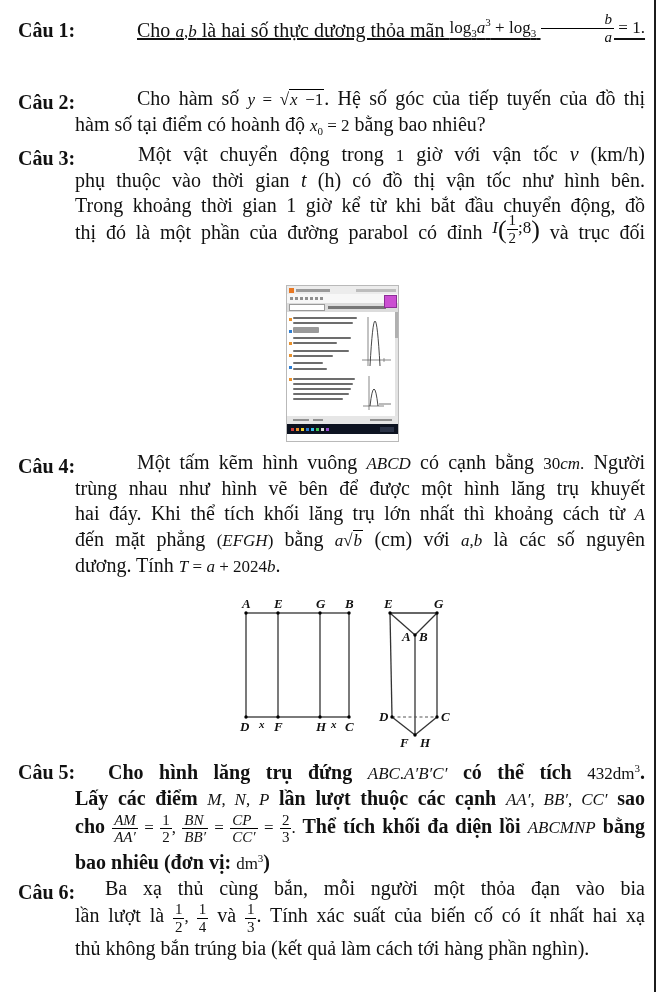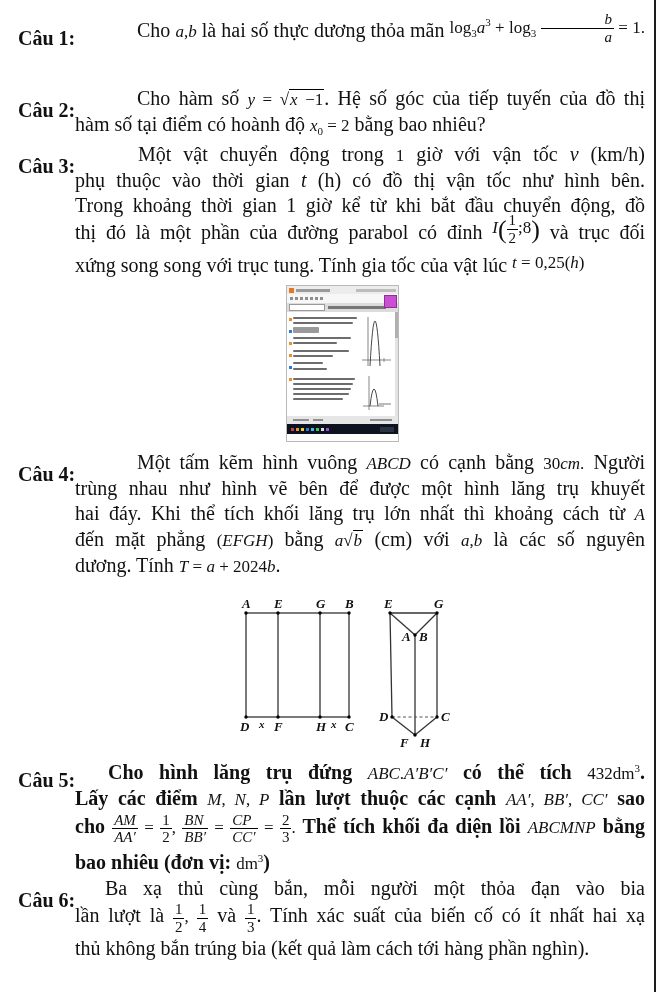--- a/index.html
+++ b/index.html
@@ -1,25 +1,25 @@
 <!DOCTYPE html>
 <html><head>
 <meta charset="utf-8">
 <style>
   html,body{margin:0;padding:0;background:#fff;}
   .page{position:relative;width:666px;height:992px;background:#ffffff;overflow:hidden;
         font-family:"Liberation Serif","DejaVu Serif",serif;color:#111;}
   .right-border{position:absolute;left:654px;top:0;width:2px;height:992px;background:#1c1c1c;}
 
   .q{position:absolute;left:0;width:666px;}
-  .qlabel{position:absolute;left:18px;top:12px;font-weight:bold;font-size:20px;line-height:25px;}
+  .qlabel{position:absolute;left:18px;top:4px;font-weight:bold;font-size:20px;line-height:25px;}
   .qbody{margin-left:75px;width:570px;font-size:20px;}
   .ln{text-align:justify;text-align-last:justify;line-height:25px;}
   .ln.last{text-align-last:left;}
-  .q1 .ln:first-child{text-indent:62px;}
+  .q1 .ln:first-child{text-indent:62px;text-decoration:underline;}
   .q2 .ln:first-child{text-indent:62px;}
   .q3 .ln:first-child{text-indent:63px;}
   .q4 .ln:first-child{text-indent:62px;}
   .q5 .ln:first-child{text-indent:33px;}
   .q6 .ln:first-child{text-indent:30px;}
   .q5 .qbody{font-weight:bold;}
   .q5 .qbody .m{font-weight:normal;}
 
   .m{font-size:17px;}
   .m i{font-style:italic;}
@@ -85,21 +85,20 @@
       </div>
   </div>
 
   <div class="q q3" style="top:142px">
     <span class="qlabel">Câu 3:</span>
     <div class="qbody">
         <div class="ln">Một vật chuyển động trong <span class="m">1</span> giờ với vận tốc <i>v</i> (km/h)</div>
         <div class="ln">phụ thuộc vào thời gian <i>t</i> (h) có đồ thị vận tốc như hình bên.</div>
         <div class="ln">Trong khoảng thời gian 1 giờ kể từ khi bắt đầu chuyển động, đồ</div>
         <div class="ln">thị đó là một phần của đường parabol có đỉnh <span class="m raise6"><i>I</i><span class="bp">(</span><span class="frac"><span class="ft">1</span><span class="fb">2</span></span>;8<span class="bp">)</span></span> và trục đối</div>
-        <div class="ln last">xứng song song với trục tung. Tính gia tốc của vật lúc <span class="m raise4"><i>t</i> = 0,25(<i>h</i>)</span></div>
       </div>
   </div>
 
   <div class="shot">
     <div class="titlebar">
       <div class="appicon" style="background: rgb(232, 119, 34);"></div>
       <div class="tbar-text"></div>
       <div class="tbar-text2"></div>
     </div>
     <div class="toolbar">

